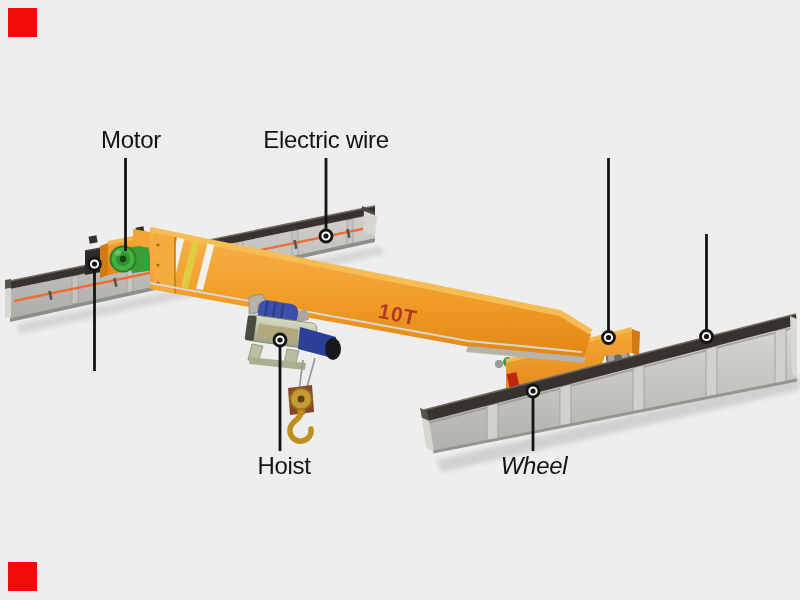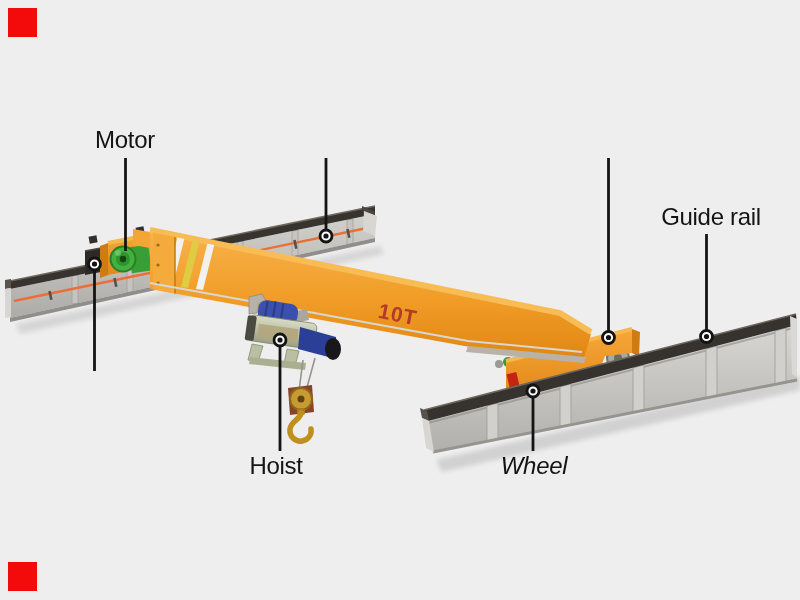--- a/index.html
+++ b/index.html
@@ -210,23 +210,23 @@
       <circle cx="706.5" cy="336.5" r="6" fill="#ffffff" stroke="#141414" stroke-width="2.8"></circle>
           <circle cx="706.5" cy="336.5" r="2.6" fill="#141414"></circle>
     </g>
     <g>
       <circle cx="533" cy="391" r="6" fill="#ffffff" stroke="#141414" stroke-width="2.8"></circle>
           <circle cx="533" cy="391" r="2.6" fill="#141414"></circle>
     </g>
   </g>
 </svg>
 
-<div class="callout" style="left:125px;top:127px;">Motor</div>
-<div class="callout" style="left:711px;top:204px;">Guide rail</div>
-<div class="callout" style="left:276px;top:453px;">Hoist</div>
+<div class="callout" style="left:131px;top:127px;">Motor</div>
+<div class="callout" style="left:326px;top:127px;">Electric wire</div>
+<div class="callout" style="left:284px;top:453px;">Hoist</div>
 <div class="callout" style="left:534px;top:453px;font-style:italic;">Wheel</div>
 
 <div class="capacity">10T</div>
 
 <div class="corner-square top"></div>
 <div class="corner-square bottom"></div>
 
 </div>
 
 </body></html>

